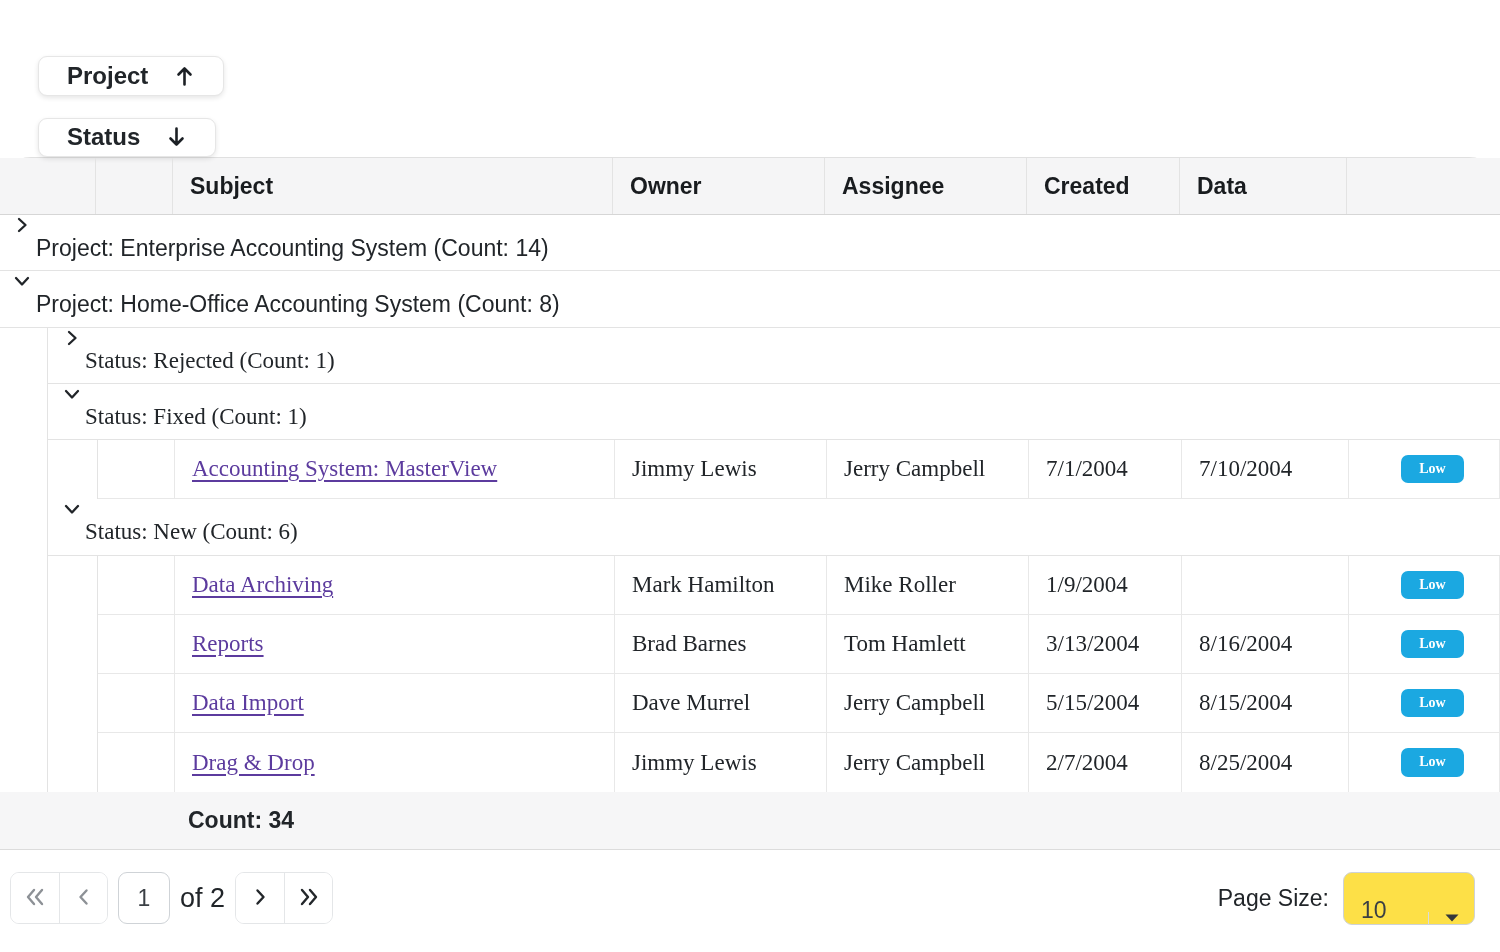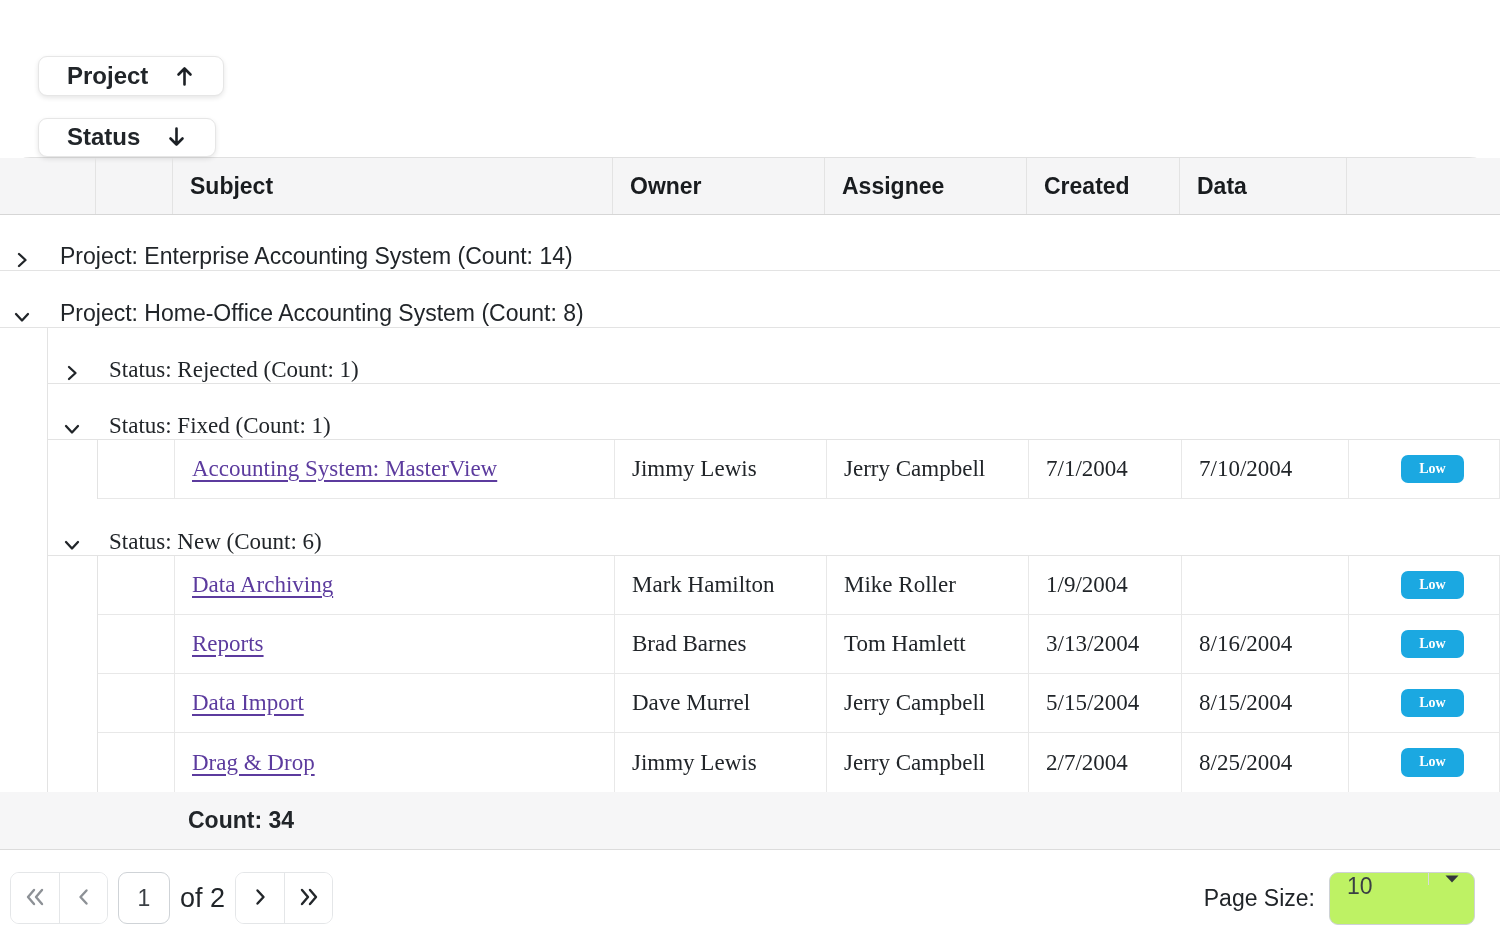--- a/index.html
+++ b/index.html
@@ -31,21 +31,21 @@
     color:#191c1f;border-right:1px solid var(--border);height:100%;}
   .c-exp{width:96px;padding-left:0;}
   .c-ind{width:77px;padding-left:0;}
   .c-subject{width:440px;}
   .c-owner{width:212px;}
   .c-assignee{width:202px;}
   .c-created{width:153px;}
   .c-fixed{width:167px;}
   .c-priority{flex:1;border-right:none;justify-content:center;padding-left:0;}
 
-  .grow{display:flex;align-items:flex-end;border-bottom:1px solid var(--border);cursor:pointer;background:#fff;}
+  .grow{display:flex;align-items:flex-start;border-bottom:1px solid var(--border);cursor:pointer;background:#fff;flex-direction:column;}
   .g0{height:56px;padding-left:10px;}
   .g0.tall{height:57px;}
   .g1{height:56px;padding-left:12px;}
   .g1.tall{height:57px;}
   .chev{width:24px;display:flex;align-items:center;justify-content:center;color:#212529;flex:none;}
   .glabel{margin-left:26px;font-size:23px;color:var(--text);white-space:nowrap;}
   .g1 .glabel{margin-left:25px;}
 
   .lvl1{margin-left:47px;border-left:1px solid var(--border);font-family:Liberation Serif, serif;}
   .lvl2{margin-left:49px;border-left:1px solid var(--border);}
@@ -71,22 +71,22 @@
   .btn-group{display:flex;border:1px solid #e4e6e8;border-radius:9px;background:#fff;overflow:hidden;}
   .pbtn{width:48px;height:50px;display:flex;align-items:center;justify-content:center;
     background:#fff;border:none;cursor:pointer;color:#23272b;}
   .pbtn + .pbtn{border-left:1px solid #e4e6e8;}
   .pbtn.disabled{color:#8d9196;cursor:default;}
   .page-input{width:52px;height:52px;margin-left:10px;border:1px solid #cfd3d7;border-radius:9px;
     text-align:center;font-size:23px;color:#3a3f44;font-family:inherit;outline:none;background:#fff;}
   .of-label{margin:0 10px 0 10px;font-size:27px;color:var(--text);}
   .pager-right{display:flex;align-items:center;}
   .ps-label{font-size:23px;color:var(--text);margin-right:14px;}
-  .select{display:flex;align-items:flex-start;width:146px;height:53px;border:1px solid #ced2d6;
-    border-radius:9px;background:#bef264;cursor:pointer;overflow:hidden;}
+  .select{display:flex;align-items:flex-end;width:132px;height:53px;border:1px solid #ced2d6;
+    border-radius:9px;background:#fde047;cursor:pointer;overflow:hidden;}
   .select-value{flex:1;display:flex;align-items:center;padding-left:17px;font-size:23px;color:#3a3f44;}
   .select-caret{width:46px;display:flex;align-items:center;justify-content:center;
     border-left:1px solid #d8dbde;color:#33373b;}
 </style>
 </head>
 <body>
 
 <div class="app">
 
   <div class="group-panel">

